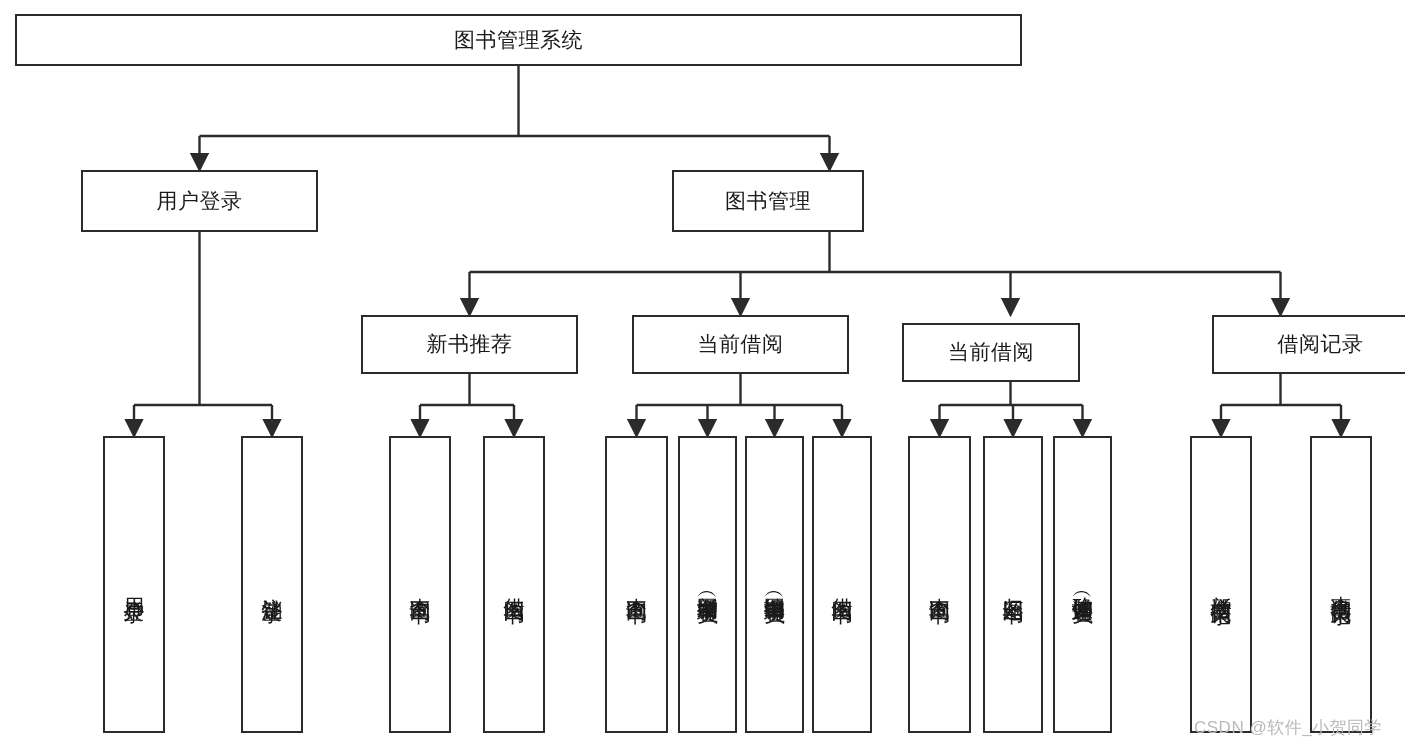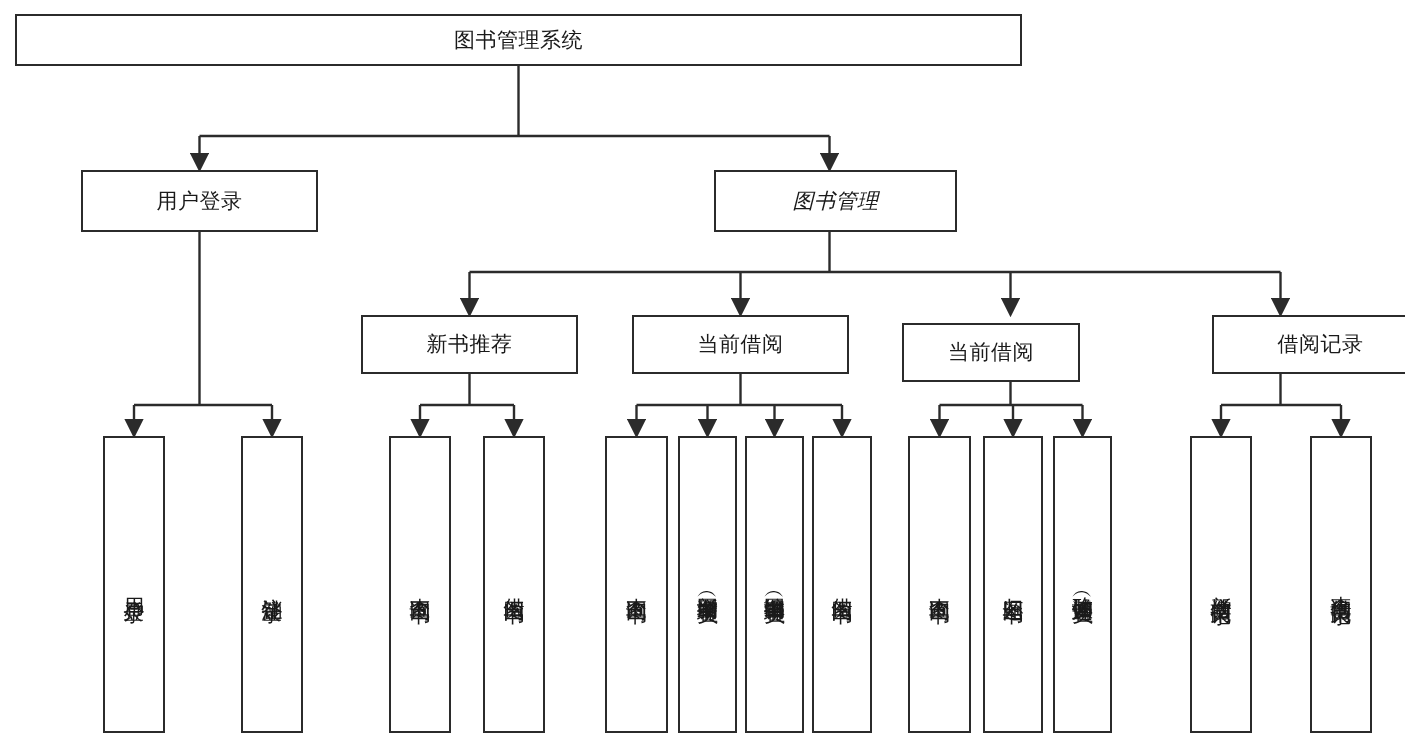--- a/index.html
+++ b/index.html
@@ -115,21 +115,21 @@
       </g>
   </svg>
 
   <div id="nodes-layer">
       <div class="node horiz" style="left: 15px; top: 14px; width: 1007px; height: 52px;">
         <span class="label">图书管理系统</span>
       </div>
       <div class="node horiz" style="left: 81px; top: 170px; width: 237px; height: 62px;">
         <span class="label">用户登录</span>
       </div>
-      <div class="node horiz" style="left: 714px; top: 170px; width: 243px; height: 62px; font-style: italic;">
+      <div class="node horiz" style="left: 672px; top: 170px; width: 192px; height: 62px;">
         <span class="label">图书管理</span>
       </div>
       <div class="node horiz" style="left: 361px; top: 315px; width: 217px; height: 59px;">
         <span class="label">新书推荐</span>
       </div>
       <div class="node horiz" style="left: 632px; top: 315px; width: 217px; height: 59px;">
         <span class="label">当前借阅</span>
       </div>
       <div class="node horiz" style="left: 902px; top: 315px; width: 178px; height: 59px; margin-top: 8px;">
         <span class="label">当前借阅</span>
@@ -171,14 +171,15 @@
         <span class="label">确认归还（管理员）</span>
       </div>
       <div class="node vert" style="left: 1190px; top: 436px; width: 62px; height: 297px;">
         <span class="label">新增借阅记录</span>
       </div>
       <div class="node vert" style="left: 1310px; top: 436px; width: 62px; height: 297px;">
         <span class="label">查询借阅记录</span>
       </div>
     </div>
 
+  <div class="watermark" style="left: 1194px; top: 716px;">CSDN @软件_小贺同学</div>
 
 </div>
 
 </body></html>

